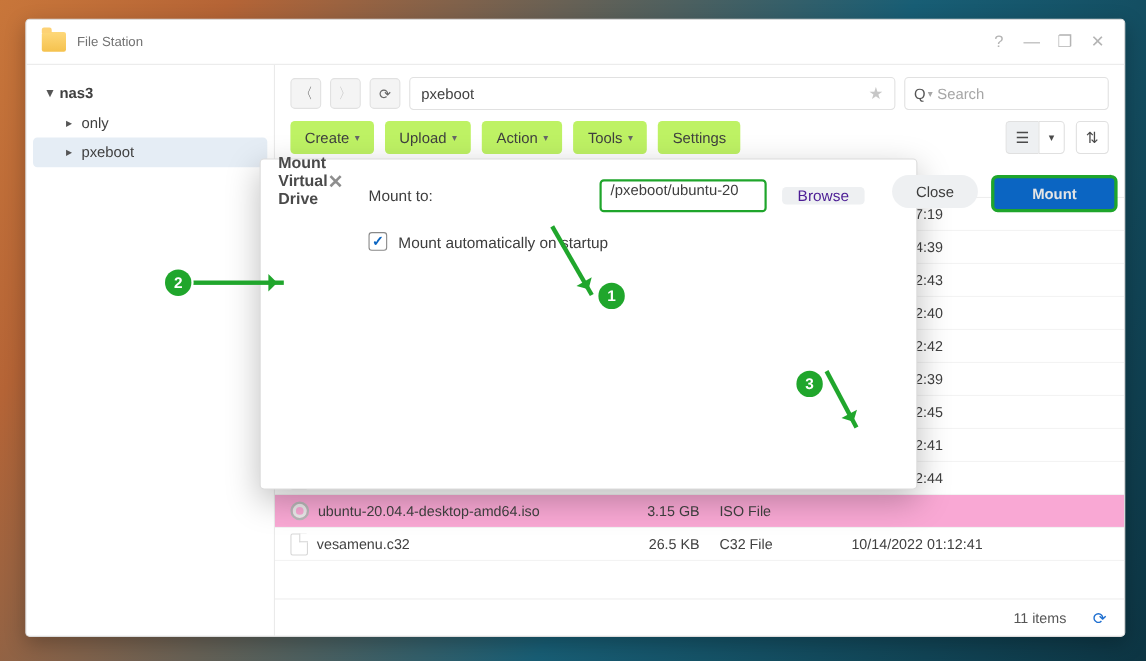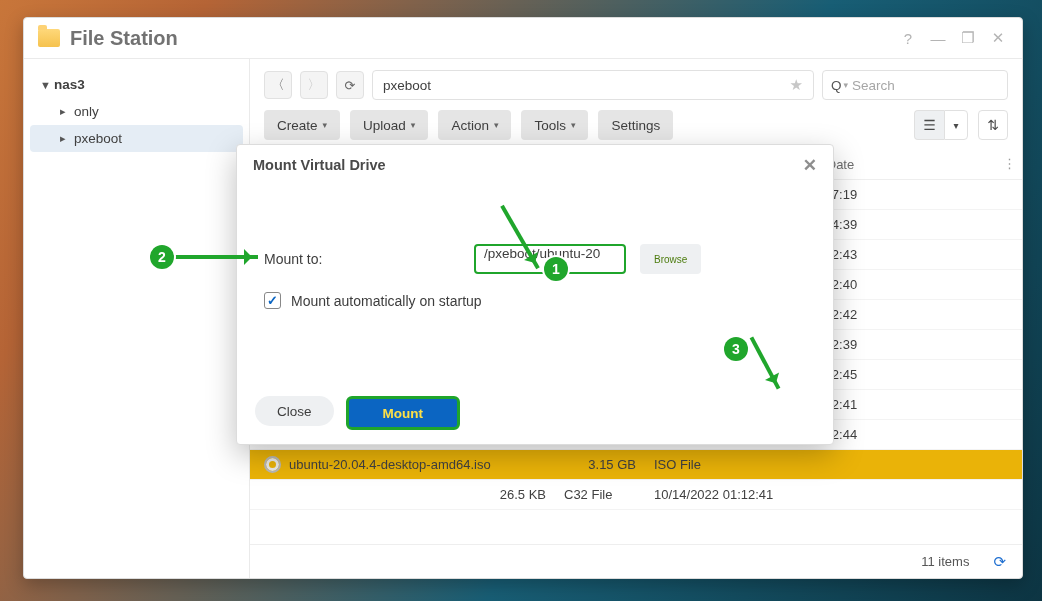--- a/index.html
+++ b/index.html
@@ -3,21 +3,21 @@
 <meta charset="utf-8">
 <style>
   * { box-sizing: border-box; margin: 0; padding: 0; font-family: -apple-system, BlinkMacSystemFont, "Segoe UI", Verdana, sans-serif; }
   body { width: 1042px; height: 601px; background: linear-gradient(120deg,#c8763a 0%, #b56436 15%, #185e75 60%, #0d3543 100%); position: relative; overflow: hidden; }
 
   
   .win { position:absolute; left:23px; top:17px; width:1000px; height:562px; background:#fff; border:1px solid #dcdcdc; border-radius:4px; box-shadow:0 6px 18px rgba(0,0,0,.25); display:flex; flex-direction:column; }
   .titlebar { height:41px; display:flex; align-items:center; padding:0 14px; border-bottom:1px solid #eaeaea; color:#727272; gap:10px; }
   .titlebar .folder-ico { width:22px; height:18px; background:linear-gradient(#fed87a,#f5c24e); border-radius:2px; position:relative; }
   .titlebar .folder-ico::before { content:""; position:absolute; left:0; top:-4px; width:9px; height:5px; background:#fdd275; border-radius:2px 2px 0 0; }
-  .titlebar .title { font-size:20px; font-weight:700; flex:1; }
+  .titlebar .title { font-size:12px; font-weight:400; flex:1; }
   .winbtn { width:20px; text-align:center; color:#b4b4b4; cursor:pointer; font-size:15px; }
 
   .body { flex:1; display:flex; min-height:0; }
 
   
   .sidebar { width:226px; border-right:1px solid #eaeaea; padding:12px 6px; font-size:13.5px; color:#404040; }
   .tree-item { display:flex; align-items:center; gap:6px; height:27px; padding-left:10px; border-radius:4px; cursor:pointer; }
   .tree-item.level1 { padding-left:30px; }
   .tree-item.level1.sel { background:#e5edf5; }
   .tree-caret { width:8px; display:inline-block; color:#555; font-size:11px; }
@@ -26,60 +26,60 @@
   
   .pane { flex:1; display:flex; flex-direction:column; min-width:0; }
   .toolbar1 { display:flex; align-items:center; gap:8px; padding:11px 14px 6px; }
   .navbtn { width:28px; height:28px; border:1px solid #e1e1e1; background:#f4f4f4; border-radius:4px; display:flex; align-items:center; justify-content:center; color:#666; font-size:13px; cursor:pointer; }
   .pathbox { flex:1; height:30px; border:1px solid #e1e1e1; border-radius:4px; display:flex; align-items:center; padding:0 10px; color:#404040; font-size:13.5px; position:relative; }
   .pathbox .star { margin-left:auto; color:#c7c7c7; font-size:15px; }
   .search { width:186px; height:30px; border:1px solid #e1e1e1; border-radius:4px; display:flex; align-items:center; padding:0 8px; color:#a6a6a6; font-size:13.5px; gap:4px; }
   .search .caret { font-size:9px; margin-left:-2px; }
 
   .toolbar2 { display:flex; align-items:center; gap:10px; padding:4px 14px 10px; }
-  .btn { height:30px; padding:0 13px; background:#e5e5e5; border:none; border-radius:4px; color:#3f3f3f; font-size:13.5px; cursor:pointer; display:inline-flex; align-items:center; gap:5px; }
+  .btn { height:30px; padding:0 13px; background:#bef264; border:none; border-radius:4px; color:#3f3f3f; font-size:13.5px; cursor:pointer; display:inline-flex; align-items:center; gap:5px; }
   .btn .caret { font-size:9px; color:#666; }
   .tbspacer { flex:1; }
   .iconbtn { width:30px; height:30px; border:1px solid #e0e0e0; border-radius:4px; display:flex; align-items:center; justify-content:center; color:#4a4a4a; font-size:14px; cursor:pointer; background:#fff; }
   .viewgroup { display:flex; }
   .viewgroup .iconbtn:first-child { border-radius:4px 0 0 4px; border-right:none; background:#eef0f2; }
   .viewgroup .iconbtn:last-child { border-radius:0 4px 4px 0; width:24px; font-size:10px; }
 
   
   .tbl { flex:1; overflow:hidden; font-size:13px; color:#414141; position:relative; }
   .thead, .trow { display:grid; grid-template-columns: 300px 90px 120px 1fr 28px; align-items:center; padding:0 14px; height:30px; }
   .thead { color:#6d6d6d; border-bottom:1px solid #eee; position:relative; }
   .thead .more { position:absolute; right:6px; top:6px; color:#9a9a9a; cursor:pointer; }
   .trow { border-bottom:1px solid #f3f3f3; }
-  .trow.sel { background:#eab308; }
+  .trow.sel { background:#f9a8d4; }
   .namecell { display:flex; align-items:center; gap:8px; }
   .fico { width:16px; height:20px; border:1px solid #d7d7d7; border-radius:2px; position:relative; background:#fff; }
   .fico::after { content:""; position:absolute; top:-1px; right:-1px; width:7px; height:7px; background:#fff; border-left:1px solid #d7d7d7; border-bottom:1px solid #d7d7d7; }
   .cdico { width:17px; height:17px; border-radius:50%; border:2px solid #b8b8b8; box-shadow:inset 0 0 0 3px #eaeaea; }
   .szcell { text-align:right; padding-right:18px; }
 
   .footer { height:34px; border-top:1px solid #eee; display:flex; align-items:center; justify-content:flex-end; gap:24px; padding:0 16px; color:#555; font-size:13px; }
   .footer .refresh { color:#1f6fd0; cursor:pointer; font-size:15px; }
 
   
-  .dialog { position:absolute; left:236px; top:144px; width:598px; height:301px; background:#fff; border:1px solid #dcdcdc; border-radius:4px; box-shadow:0 10px 30px rgba(0,0,0,.25); display:flex; flex-direction:column; z-index:20;gap:41px; }
+  .dialog { position:absolute; left:236px; top:144px; width:598px; height:301px; background:#fff; border:1px solid #dcdcdc; border-radius:4px; box-shadow:0 10px 30px rgba(0,0,0,.25); display:flex; flex-direction:row; z-index:20; }
   .dlg-title { height:40px; display:flex; align-items:center; padding:0 16px; font-weight:700; color:#4a4a4a; font-size:14.5px; }
   .dlg-close { margin-left:auto; color:#8e8e8e; font-size:17px; cursor:pointer; }
-  .dlg-body { flex:1; padding:18px 7px 0; color:#3d3d3d; font-size:14px; position:relative;margin-left:20px; }
+  .dlg-body { flex:1; padding:18px 7px 0; color:#3d3d3d; font-size:14px; position:relative; }
   .formrow { display:flex; align-items:center; gap:14px; margin-bottom:18px; }
   .formrow .lbl { width:196px; }
   .mount-input { flex:0 0 152px; height:30px; border:2px solid #1fa52b; border-radius:4px; padding:0 8px; font-size:13.5px; color:#3d3d3d; overflow:hidden; white-space:nowrap; }
-  .browse { height:30px; padding:0 14px; background:#eef0f2; border:none; border-radius:4px; color:#4d7c0f; font-size:10px; cursor:pointer; }
+  .browse { height:16px; padding:0 14px; background:#eef0f2; border:none; border-radius:4px; color:#4c1d95; font-size:14px; cursor:pointer; }
   .chkrow { display:flex; align-items:center; gap:10px; margin-bottom:16px; }
   .chk { width:17px; height:17px; border:1px solid #888; border-radius:3px; display:flex; align-items:center; justify-content:center; color:#0b65c2; font-size:13px; font-weight:700; }
   .warn { color:#d23b32; line-height:1.55; }
   .dlg-foot { display:flex; justify-content:flex-start; gap:12px; padding:14px 18px; }
   .pill { height:30px; padding:0 22px; border:none; border-radius:15px; font-size:13.5px; cursor:pointer; }
   .pill.close { background:#eef0f2; color:#3d3d3d; }
-  .pill.mount { background:#0b65c2; color:#fde047; border:3px solid #1fa52b; border-radius:6px; padding:0 34px; height:34px; font-weight:600; }
+  .pill.mount { background:#0b65c2; color:#e5e5e5; border:3px solid #1fa52b; border-radius:6px; padding:0 34px; height:34px; font-weight:600; }
 
   
   .callout { position:absolute; width:24px; height:24px; border-radius:50%; background:#20a62c; color:#fff; font-weight:700; font-size:14px; display:flex; align-items:center; justify-content:center; z-index:30; box-shadow:0 0 0 2px #fff; }
   .arrow { position:absolute; height:4px; background:#20a62c; z-index:29; }
   .arrow::after { content:""; position:absolute; right:-2px; top:-6px; border:8px solid transparent; border-left-color:#20a62c; }
 </style>
 </head>
 <body>
 
 <div class="win">
@@ -254,20 +254,24 @@
             <div class="trow sel">
               <span class="namecell">
                 <span class="cdico"></span>
                 <span>ubuntu-20.04.4-desktop-amd64.iso</span>
               </span>
               <span class="szcell">3.15 GB</span>
               <span>ISO File</span>
               <span></span>
             </div>
             <div class="trow">
+              <span class="namecell">
+                <span class="fico"></span>
+                <span>vesamenu.c32</span>
+              </span>
               <span class="szcell">26.5 KB</span>
               <span>C32 File</span>
               <span>10/14/2022 01:12:41</span>
               <span></span>
             </div>
           </div>
       </div>
 
       <div class="footer">
         <span>11 items</span>

